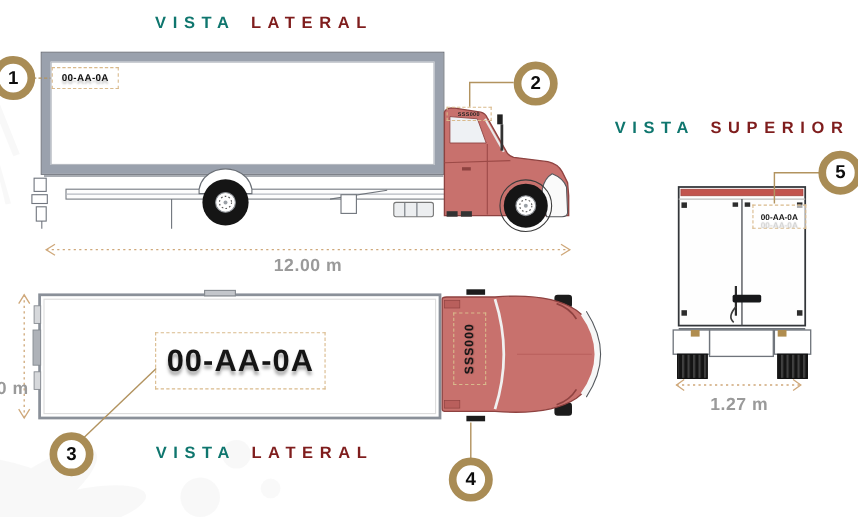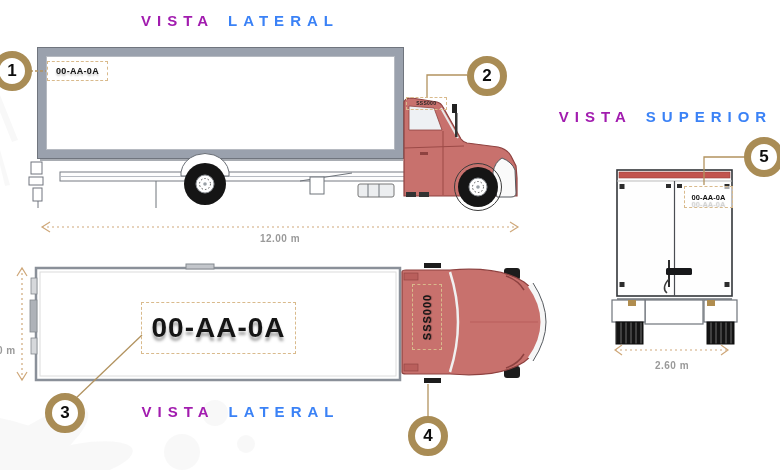--- a/index.html
+++ b/index.html
@@ -5,22 +5,22 @@
   html,body{margin:0;padding:0;background:#fff;}
   .canvas{
     position:relative;width:780px;height:470px;background:#fff;overflow:hidden;
     font-family:"Liberation Sans",sans-serif;
   }
   svg{position:absolute;left:0;top:0;}
   .vtitle{
     position:absolute;display:flex;justify-content:center;gap:14px;
     font-size:15px;letter-spacing:6px;white-space:nowrap;
   }
-  .vtitle .w1{color:#a21caf;font-weight:600;}
-  .vtitle .w2{color:#3b82f6;font-weight:800;}
+  .vtitle .w1{color:#0f766e;font-weight:600;}
+  .vtitle .w2{color:#7f1d1d;font-weight:800;}
   .plate-small{
     position:absolute;border:1px dashed #d9ba8c;background:rgba(255,255,255,.6);
     display:flex;align-items:center;justify-content:center;
     font-weight:bold;color:#111;
   }
   .plate-lateral{left:47px;top:61px;width:59px;height:18px;font-size:9px;letter-spacing:.3px;
     text-shadow:0 2px 2px rgba(0,0,0,.25);}
   .plate-trasera{left:684px;top:186px;width:47px;height:20px;font-size:7.5px;
     text-shadow:0 7px 1px rgba(120,120,120,.4);}
   .plate-big{
@@ -37,21 +37,21 @@
   .roof-code span{transform:scale(.62);letter-spacing:.5px;}
   .cab-code-box{
     position:absolute;left:412px;top:284px;width:28px;height:64px;
     border:1px dashed #d9ba8c;display:flex;align-items:center;justify-content:center;
   }
   .cab-code-box span{
     transform:rotate(-90deg);font-size:11px;font-weight:bold;color:#161616;
     letter-spacing:1px;white-space:nowrap;text-shadow:0 1px 1px rgba(0,0,0,.3);
   }
   .dim-text{
-    position:absolute;color:#9a9a9a;font-weight:bold;font-size:10px;
+    position:absolute;color:#9a9a9a;font-weight:bold;font-size:16px;
     text-align:center;white-space:nowrap;letter-spacing:.5px;
   }
   .dim-length{left:240px;top:233px;width:80px;}
   .dim-rear{left:632px;top:360px;width:80px;}
   .dim-superior{left:-3px;top:345px;width:30px;text-align:left;}
   .callout{
     position:absolute;width:26px;height:26px;border:7px solid #a98c55;border-radius:50%;
     background:#fff;display:flex;align-items:center;justify-content:center;
     font-weight:bold;font-size:17px;color:#0d0d0d;z-index:5;
   }
@@ -244,21 +244,21 @@
   <div class="roof-code">
     <span>SSS000</span>
   </div>
   <div class="plate-big">00-AA-0A</div>
   <div class="cab-code-box">
     <span>SSS000</span>
   </div>
   <div class="plate-small plate-trasera">00-AA-0A</div>
 
   <div class="dim-text dim-length">12.00 m</div>
-  <div class="dim-text dim-rear">2.60 m</div>
+  <div class="dim-text dim-rear">1.27 m</div>
   <div class="dim-text dim-superior">0 m</div>
 
   <div class="callout c1">1</div>
   <div class="callout c2">2</div>
   <div class="callout c3">3</div>
   <div class="callout c4">4</div>
   <div class="callout c5">5</div>
 
 </div>
 

